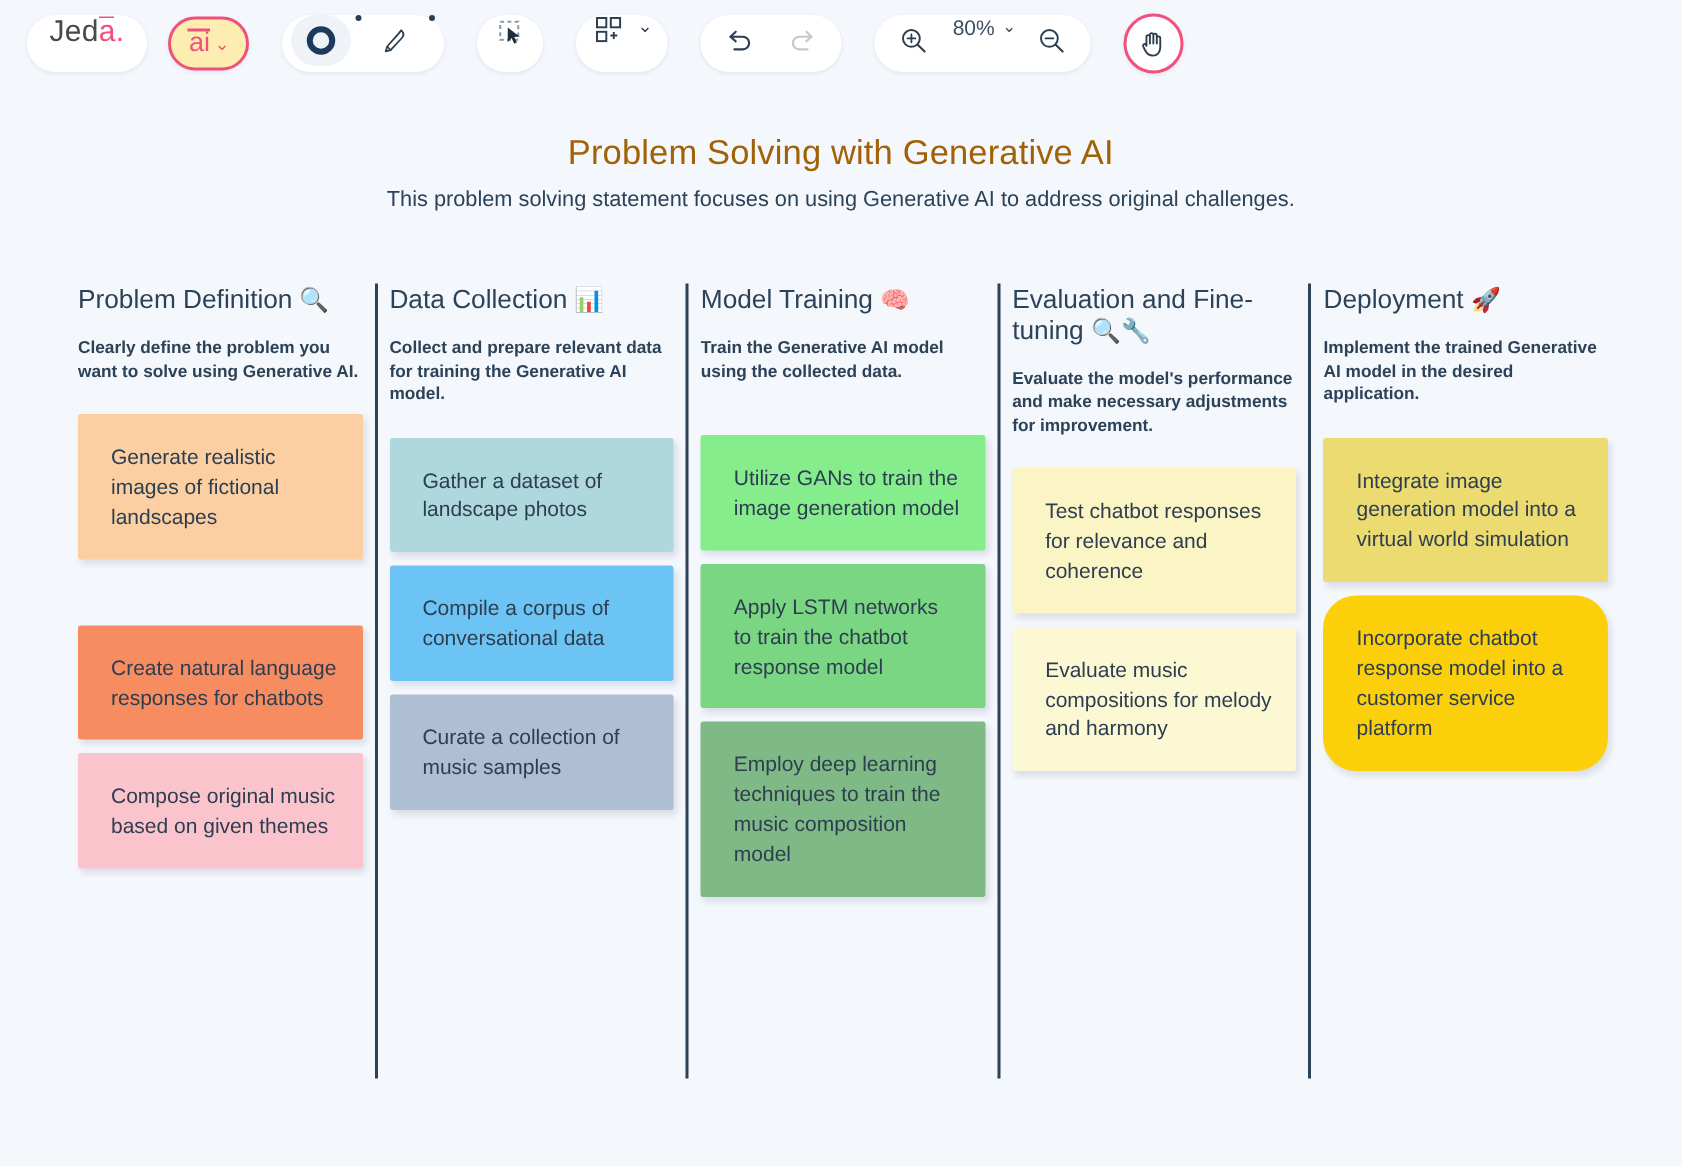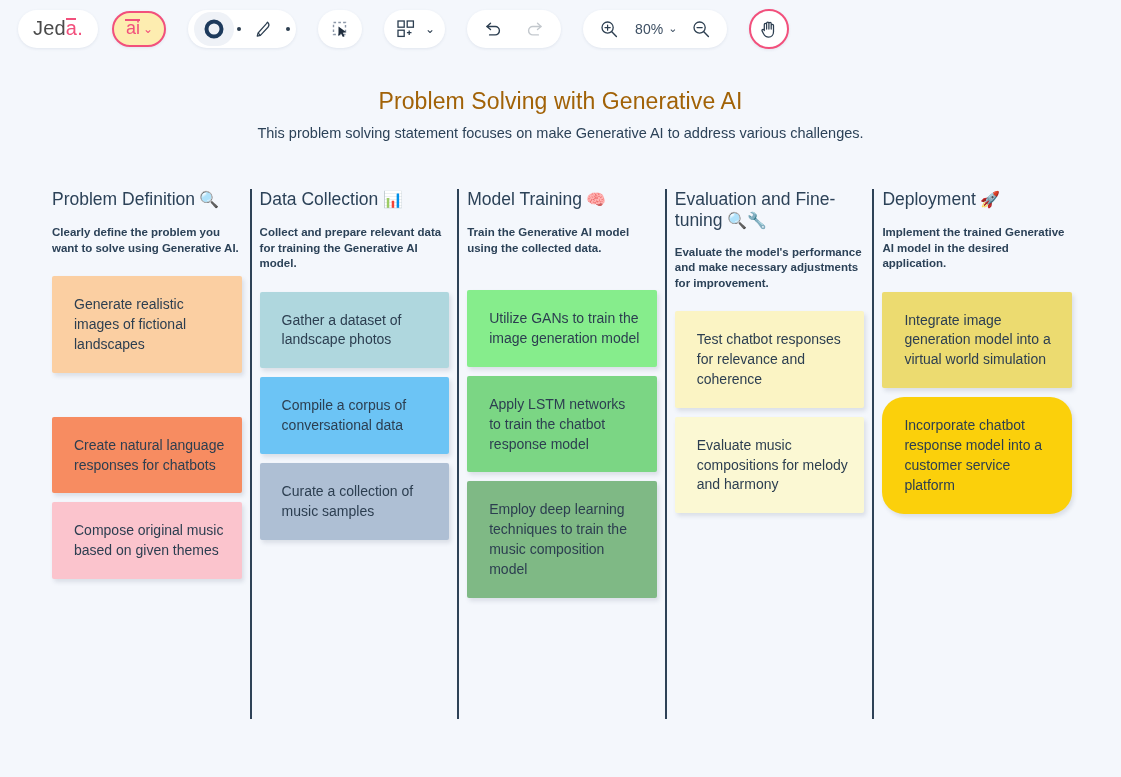--- a/index.html
+++ b/index.html
@@ -25,21 +25,21 @@
     align-items: center;
     gap: 0;
     padding-left: 18px;
   }
 
   .pill {
     background: #ffffff;
     border-radius: 999px;
     height: 38px;
     display: flex;
-    align-items: center;
+    align-items: flex-start;
     box-shadow: 0 1px 3px rgba(60,80,120,0.10);
   }
 
   .logo-pill {
     padding: 0 15px;
     font-size: 20px;
     letter-spacing: .2px;
     color: #4a4a4a;
     font-weight: 400;
   }
@@ -314,21 +314,21 @@
       </svg>
     </span>
   </div>
 
 </div>
 
 <div id="canvas">
 
   <div id="doc-head">
     <div id="doc-title">Problem Solving with Generative AI</div>
-    <div id="doc-sub">This problem solving statement focuses on make Generative AI to address various challenges.</div>
+    <div id="doc-sub">This problem solving statement focuses on using Generative AI to address original challenges.</div>
   </div>
 
   <div id="columns">
       <div class="column col-0">
         <div class="col-title"><span>Problem Definition</span> <span class="emoji">🔍</span></div>
         <div class="col-desc">Clearly define the problem you want to solve using Generative AI.</div>
         <div class="cards">
           <div class="card" style="background: rgb(251, 207, 162);">Generate realistic images of fictional landscapes</div>
           <div class="card" style="background: rgb(247, 140, 97); margin-top: 44px;">Create natural language responses for chatbots</div>
           <div class="card" style="background: rgb(251, 196, 205);">Compose original music based on given themes</div>

